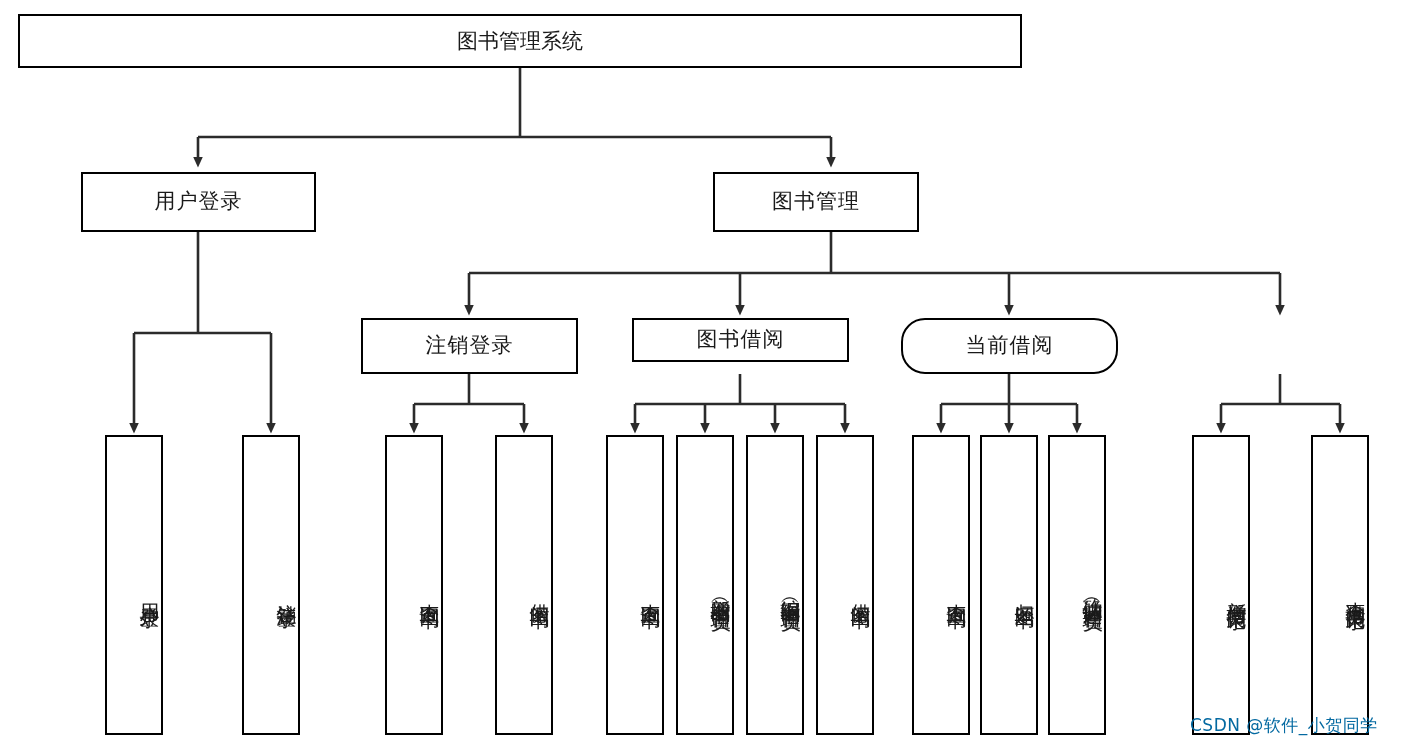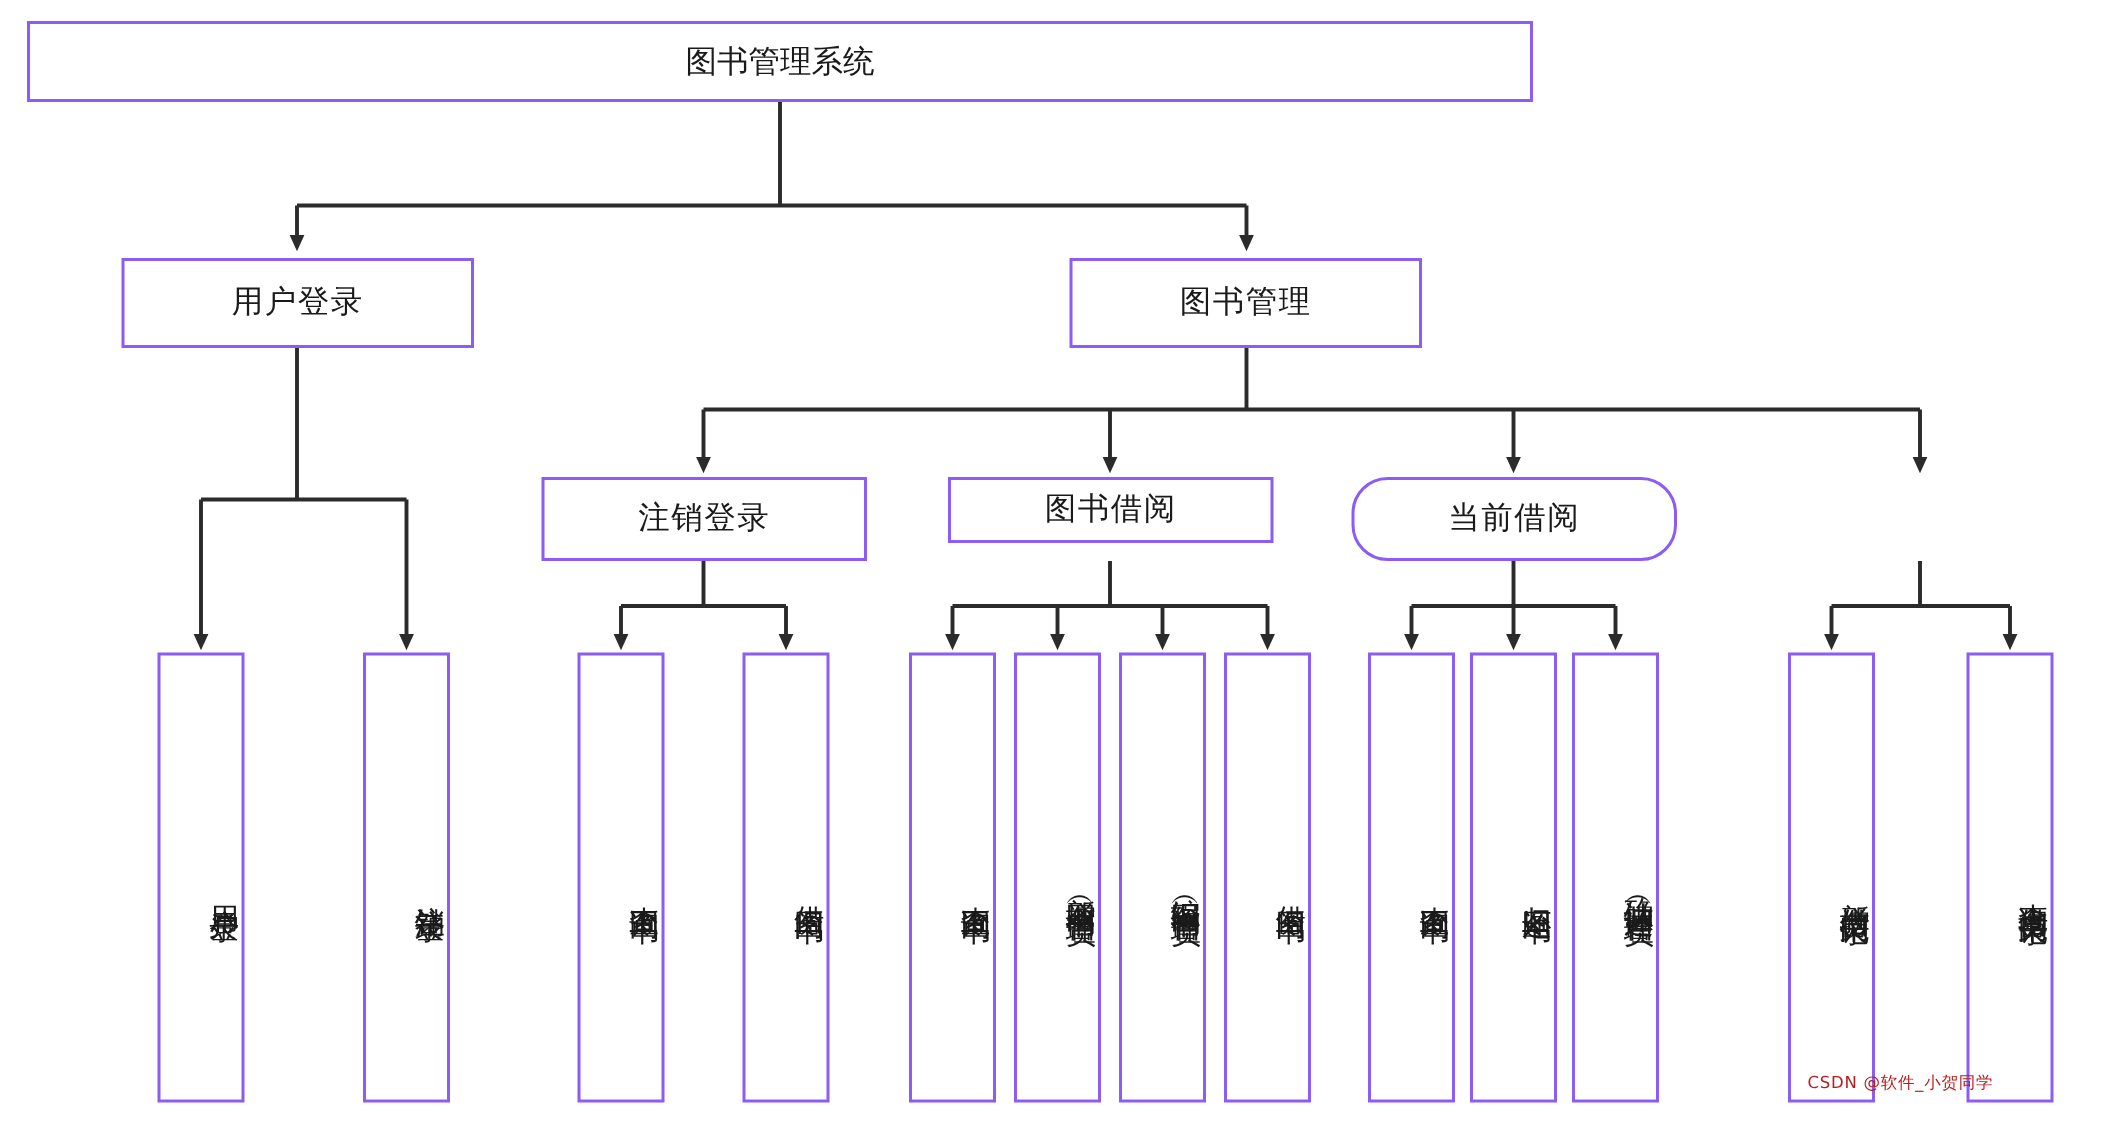--- a/index.html
+++ b/index.html
@@ -22,21 +22,21 @@
     left: 0;
     top: 0;
     width: 1405px;
     height: 747px;
     pointer-events: none;
   }
   .node {
     position: absolute;
     box-sizing: border-box;
     background: #ffffff;
-    border: 2px solid #8b5cf6;
+    border: 2px solid #000000;
     display: flex;
     align-items: center;
     justify-content: center;
     color: #1a1a1a;
   }
   .node.horizontal {
     font-size: 21px;
     letter-spacing: 1px;
     line-height: 1.2;
   }
@@ -53,25 +53,24 @@
     align-items: flex-start;
     justify-content: center;
   }
   .node.vertical .vtext {
     writing-mode: vertical-rl;
     text-orientation: upright;
     white-space: nowrap;
   }
   .watermark {
     position: absolute;
-    font-size: 11px;
-    color: #b91c1c;
+    font-size: 17px;
+    color: #0369a1;
     white-space: nowrap;
     letter-spacing: 0.5px;
-    margin-left: 15px;
   }
 </style>
 </head>
 <body>
 
 <div id="canvas">
 
   <svg class="wires" viewBox="0 0 1405 747">
     <defs>
       <marker id="arrowhead" markerWidth="11" markerHeight="11" refX="1.5" refY="5" orient="auto" markerUnits="userSpaceOnUse">
@@ -122,21 +121,21 @@
     </g>
   </svg>
 
   <div class="node root" style="left:18px; top:14px; width:1004px; height:54px;">
     <span>图书管理系统</span>
   </div>
 
   <div class="node horizontal" style="left:81px; top:172px; width:235px; height:60px;">
     <span>用户登录</span>
   </div>
-  <div class="node horizontal" style="left:713px; top:172px; width:235px; height:60px;">
+  <div class="node horizontal" style="left:713px; top:172px; width:206px; height:60px;">
     <span>图书管理</span>
   </div>
 
   <div class="node horizontal" style="left:361px; top:318px; width:217px; height:56px;">
     <span>注销登录</span>
   </div>
   <div class="node horizontal" style="left:632px; top:318px; width:217px; height:44px;">
     <span>图书借阅</span>
   </div>
   <div class="node horizontal" style="left:901px; top:318px; width:217px; height:56px;border-radius:24px;">

